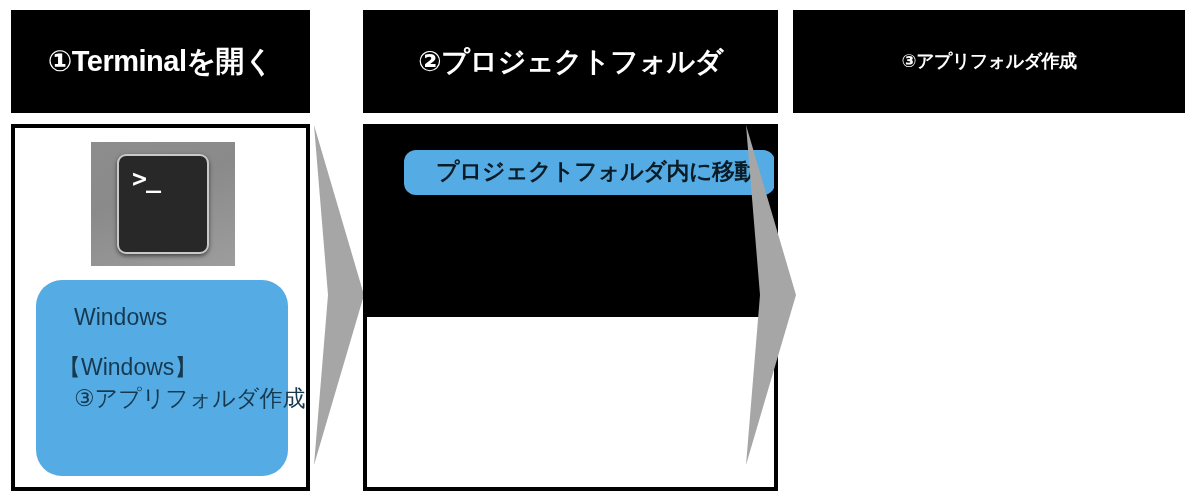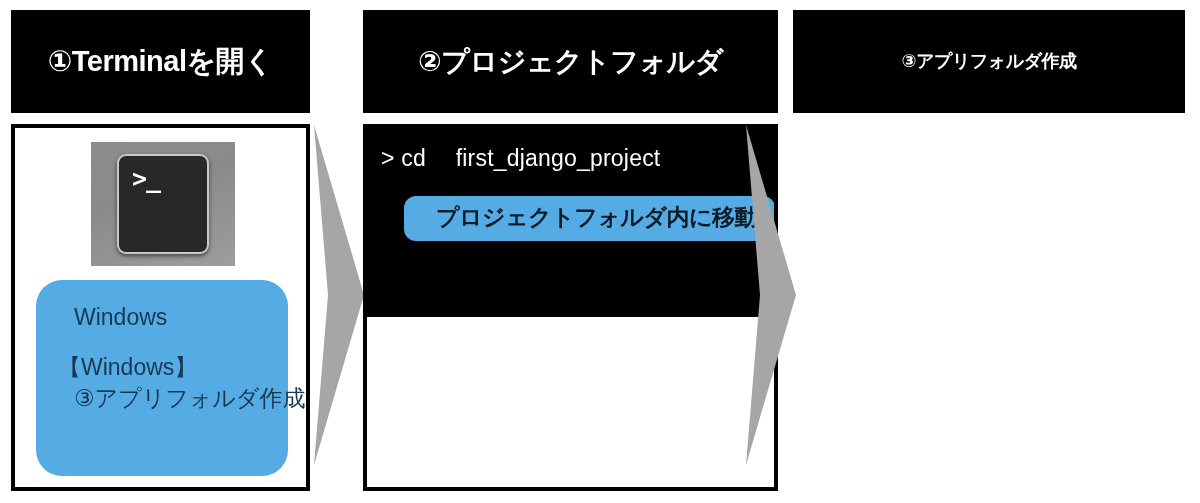--- a/index.html
+++ b/index.html
@@ -205,21 +205,20 @@
 </div>
 
 <div class="panel" id="panel-2">
   <div class="panel-header">
     <span>
       <span style="display: block;">②プロジェクトフォルダ</span>
     </span>
   </div>
   <div class="panel-body">
     <div class="terminal-area">
-      <div class="cmd-line">&gt; cd　 first_django_project</div>
       <div class="pill">プロジェクトフォルダ内に移動</div>
     </div>
   </div>
 </div>
 
 <div class="arrow" id="arrow-2">
   <svg viewBox="0 0 54 340" preserveAspectRatio="none" aria-hidden="true">
     <polygon points="4,0 54,170 4,340 18,170" fill="#a6a6a6"></polygon>
   </svg>
 </div>

